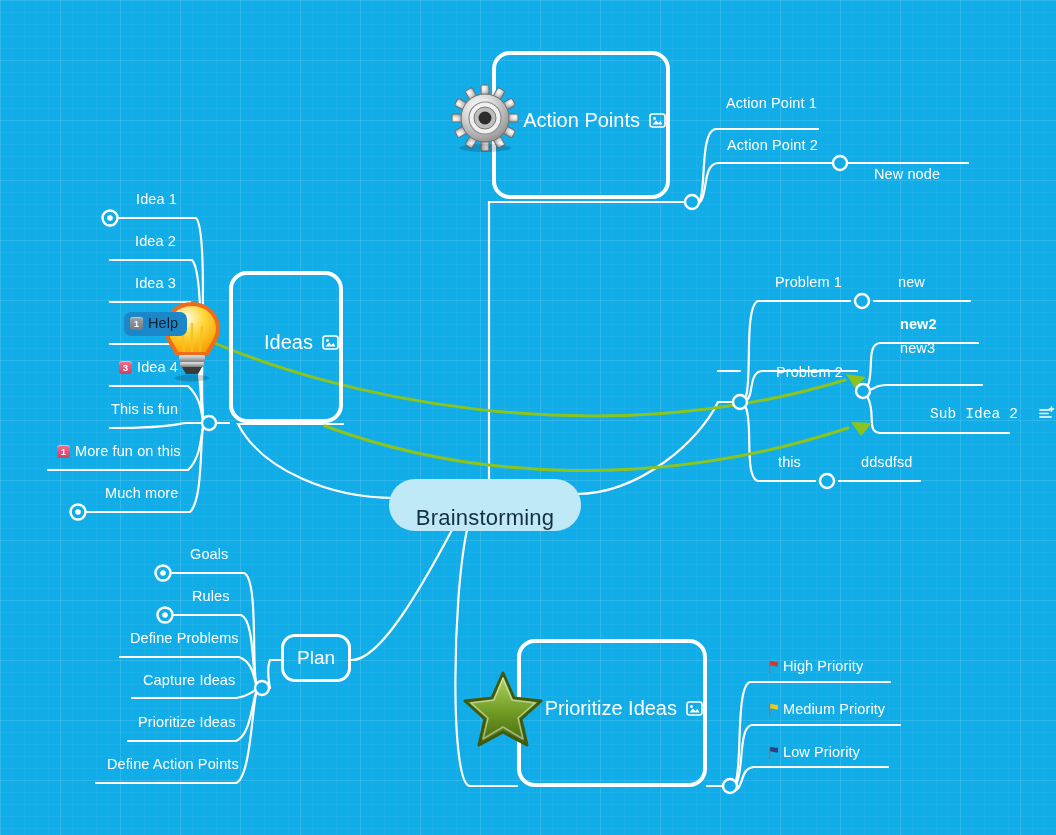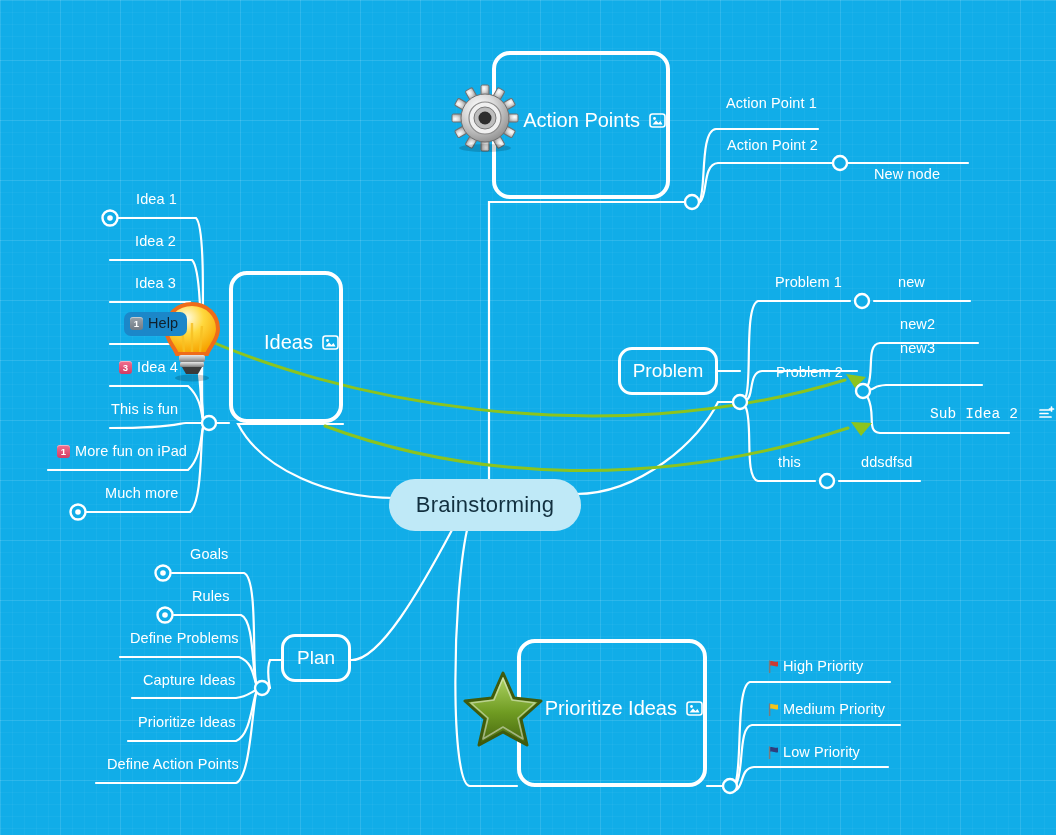--- a/index.html
+++ b/index.html
@@ -176,21 +176,21 @@
     <g fill="none" stroke="#8cc41e" stroke-width="3" stroke-linecap="round">
       <path d="M186,330 C330,400 600,455 845,380"></path>
       <path d="M325,426 C470,480 660,490 848,428"></path>
     </g>
     <g fill="#8cc41e">
       <polygon points="866,377 846,374 855,388"></polygon>
       <polygon points="872,423 851,422 861,436"></polygon>
     </g>
   </svg>
 
-  <div id="central" style="left:389px; top:479px; width:192px; height:52px;">
+  <div id="central" style="left:389px; top:479px; width:192px; height:52px;align-items:flex-end;">
     <span>Brainstorming</span>
   </div>
 
   <div class="picnode" style="left:492px; top:51px; width:178px; height:148px;">
     <div class="pic">
       <svg width="76" height="76" viewBox="0 0 76 76">
         <defs>
           <radialGradient id="gg" cx="38%" cy="30%" r="75%">
             <stop offset="0%" stop-color="#ffffff"></stop>
             <stop offset="45%" stop-color="#d8d8d8"></stop>
@@ -288,23 +288,20 @@
       <span class="ico">
         <svg width="17" height="15" viewBox="0 0 17 15">
             <rect x="1" y="1" width="15" height="13" rx="2.5" fill="none" stroke="#ffffff" stroke-width="1.6"></rect>
             <circle cx="5.5" cy="5.5" r="1.4" fill="#ffffff"></circle>
             <path d="M3.5,11.5 L7,7.5 L9.5,10 L11.5,8 L13.5,11.5 Z" fill="#ffffff"></path>
           </svg>
       </span>
     </div>
   </div>
 
-  <div class="bnode" style="left:618px; top:347px; width:100px; height:48px;">
-    <span>Problem</span>
-  </div>
   <div class="bnode" style="left:281px; top:634px; width:70px; height:48px;">
     <span>Plan</span>
   </div>
 
   <div class="tnode" style="left:726px; top:95px;"><span>Action Point 1</span></div>
   <div class="tnode" style="left:727px; top:137px;"><span>Action Point 2</span></div>
   <div class="tnode" style="left:874px; top:137px;margin-top:29px;"><span>New node</span></div>
 
   <div class="tnode" style="left:136px; top:191px;"><span>Idea 1</span></div>
   <div class="tnode" style="left:135px; top:233px;"><span>Idea 2</span></div>
@@ -314,28 +311,28 @@
     <span class="badge">1</span><span>Help</span>
   </div>
 
   <div class="tnode" style="left:119px; top:359px;">
     <span class="badge pink">3</span><span>Idea 4</span>
   </div>
 
   <div class="tnode" style="left:111px; top:401px;"><span>This is fun</span></div>
 
   <div class="tnode" style="left:57px; top:443px;">
-    <span class="badge pink">1</span><span>More fun on iPad</span>
+    <span class="badge pink">1</span><span>More fun on this</span>
   </div>
 
   <div class="tnode" style="left:105px; top:485px;"><span>Much more</span></div>
 
   <div class="tnode" style="left:775px; top:274px;"><span>Problem 1</span></div>
   <div class="tnode" style="left:898px; top:274px;"><span>new</span></div>
-  <div class="tnode" style="left:900px; top:316px;"><span>new2</span></div>
+  <div class="tnode" style="left:900px; top:316px;font-weight:bold;"><span>new2</span></div>
   <div class="tnode" style="left:776px; top:364px;"><span>Problem 2</span></div>
   <div class="tnode" style="left:900px; top:340px;"><span>new3</span></div>
 
   <div class="tnode" style="left:930px; top:406px;font-family:Liberation Mono, monospace;">
     <span>Sub Idea 2</span>
     <span class="ico" style="margin-left:12px; vertical-align:-2px;">
       <svg width="16" height="14" viewBox="0 0 16 14">
         <g stroke="#ffffff" stroke-width="1.7" stroke-linecap="round">
           <path d="M1,4 L11,4"></path>
             <path d="M1,7.5 L9,7.5"></path>

